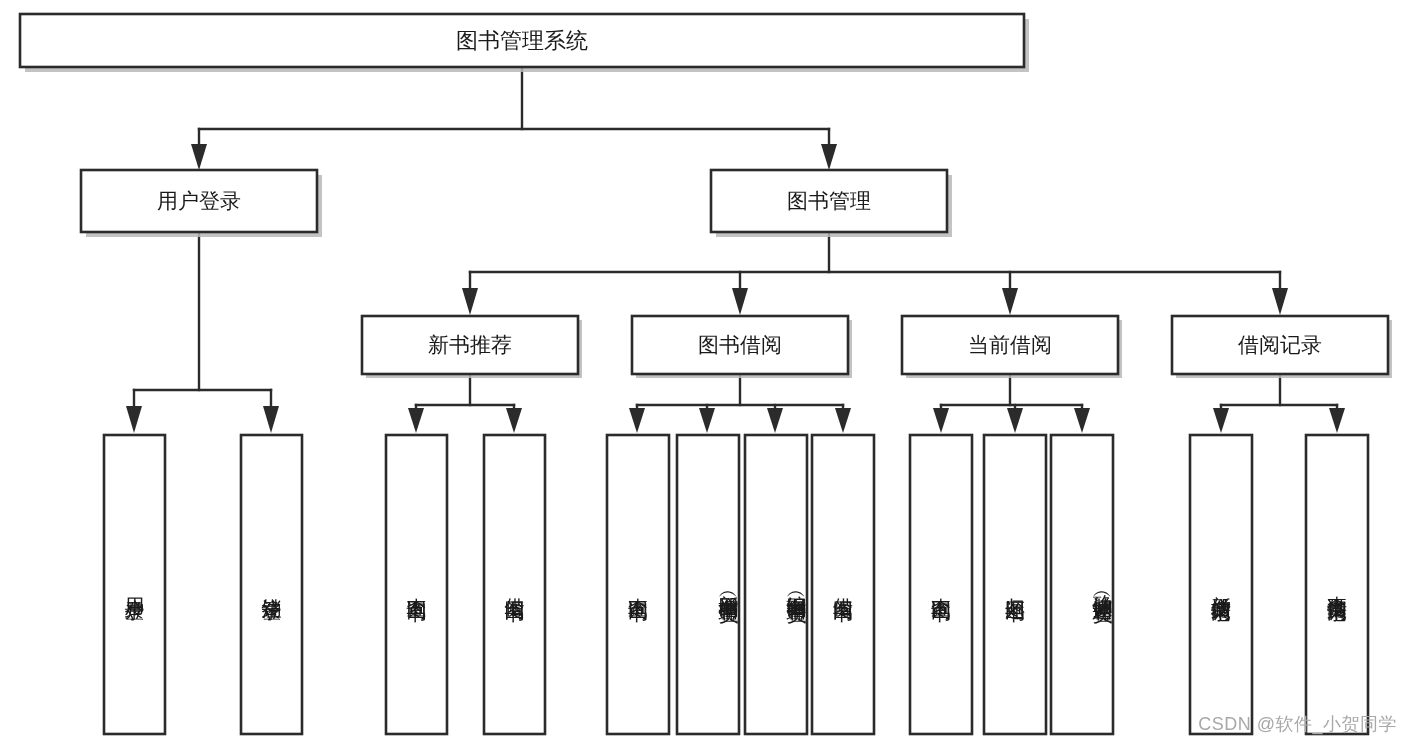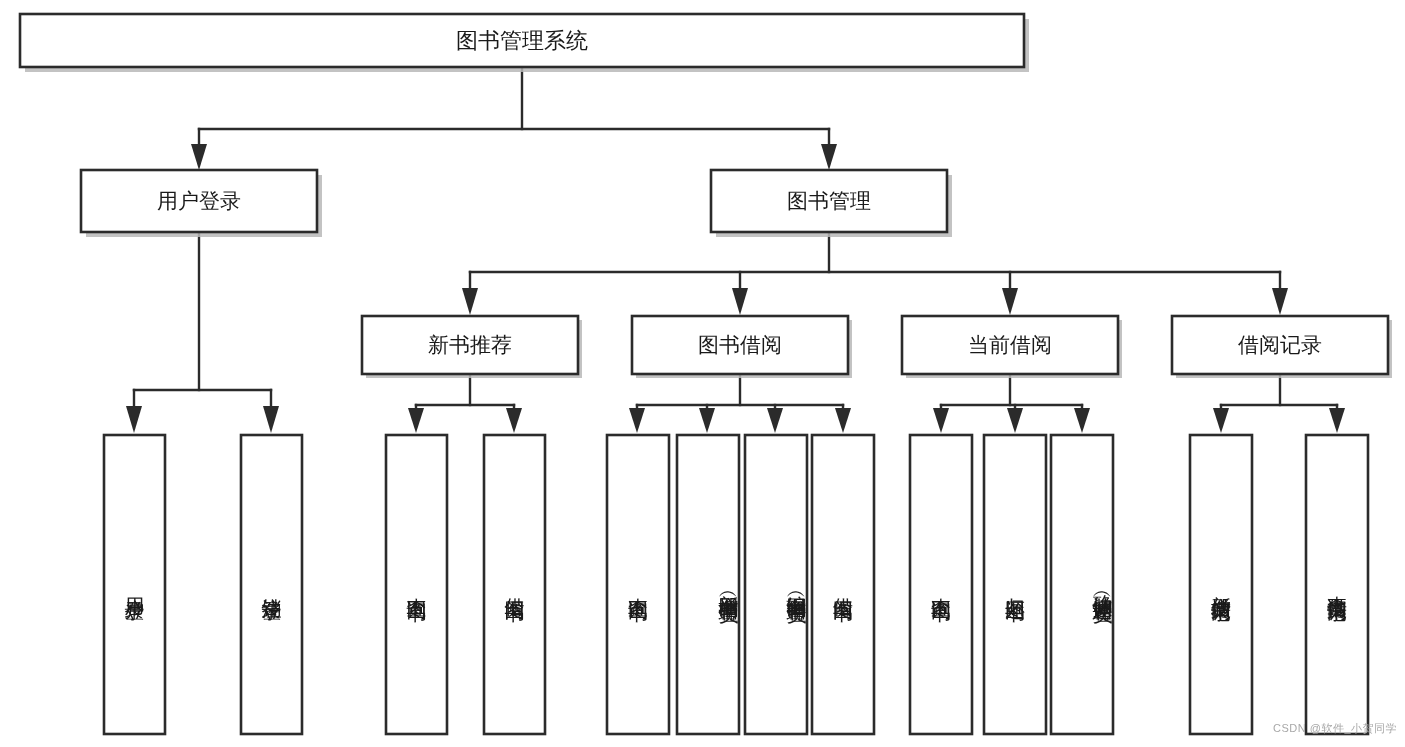--- a/index.html
+++ b/index.html
@@ -78,21 +78,21 @@
     pointer-events: none;
   }
   .vlabel.centered {
     align-items: center;
   }
   .watermark {
     position: absolute;
     right: 8px;
     bottom: 4px;
     font-family: "Liberation Sans", "DejaVu Sans", sans-serif;
-    font-size: 11px;
+    font-size: 18px;
     color: #a8a8a8;
     white-space: nowrap;
     letter-spacing: 0.5px;
   }
 </style>
 </head>
 <body>
 
 <div id="diagram-root">
 

